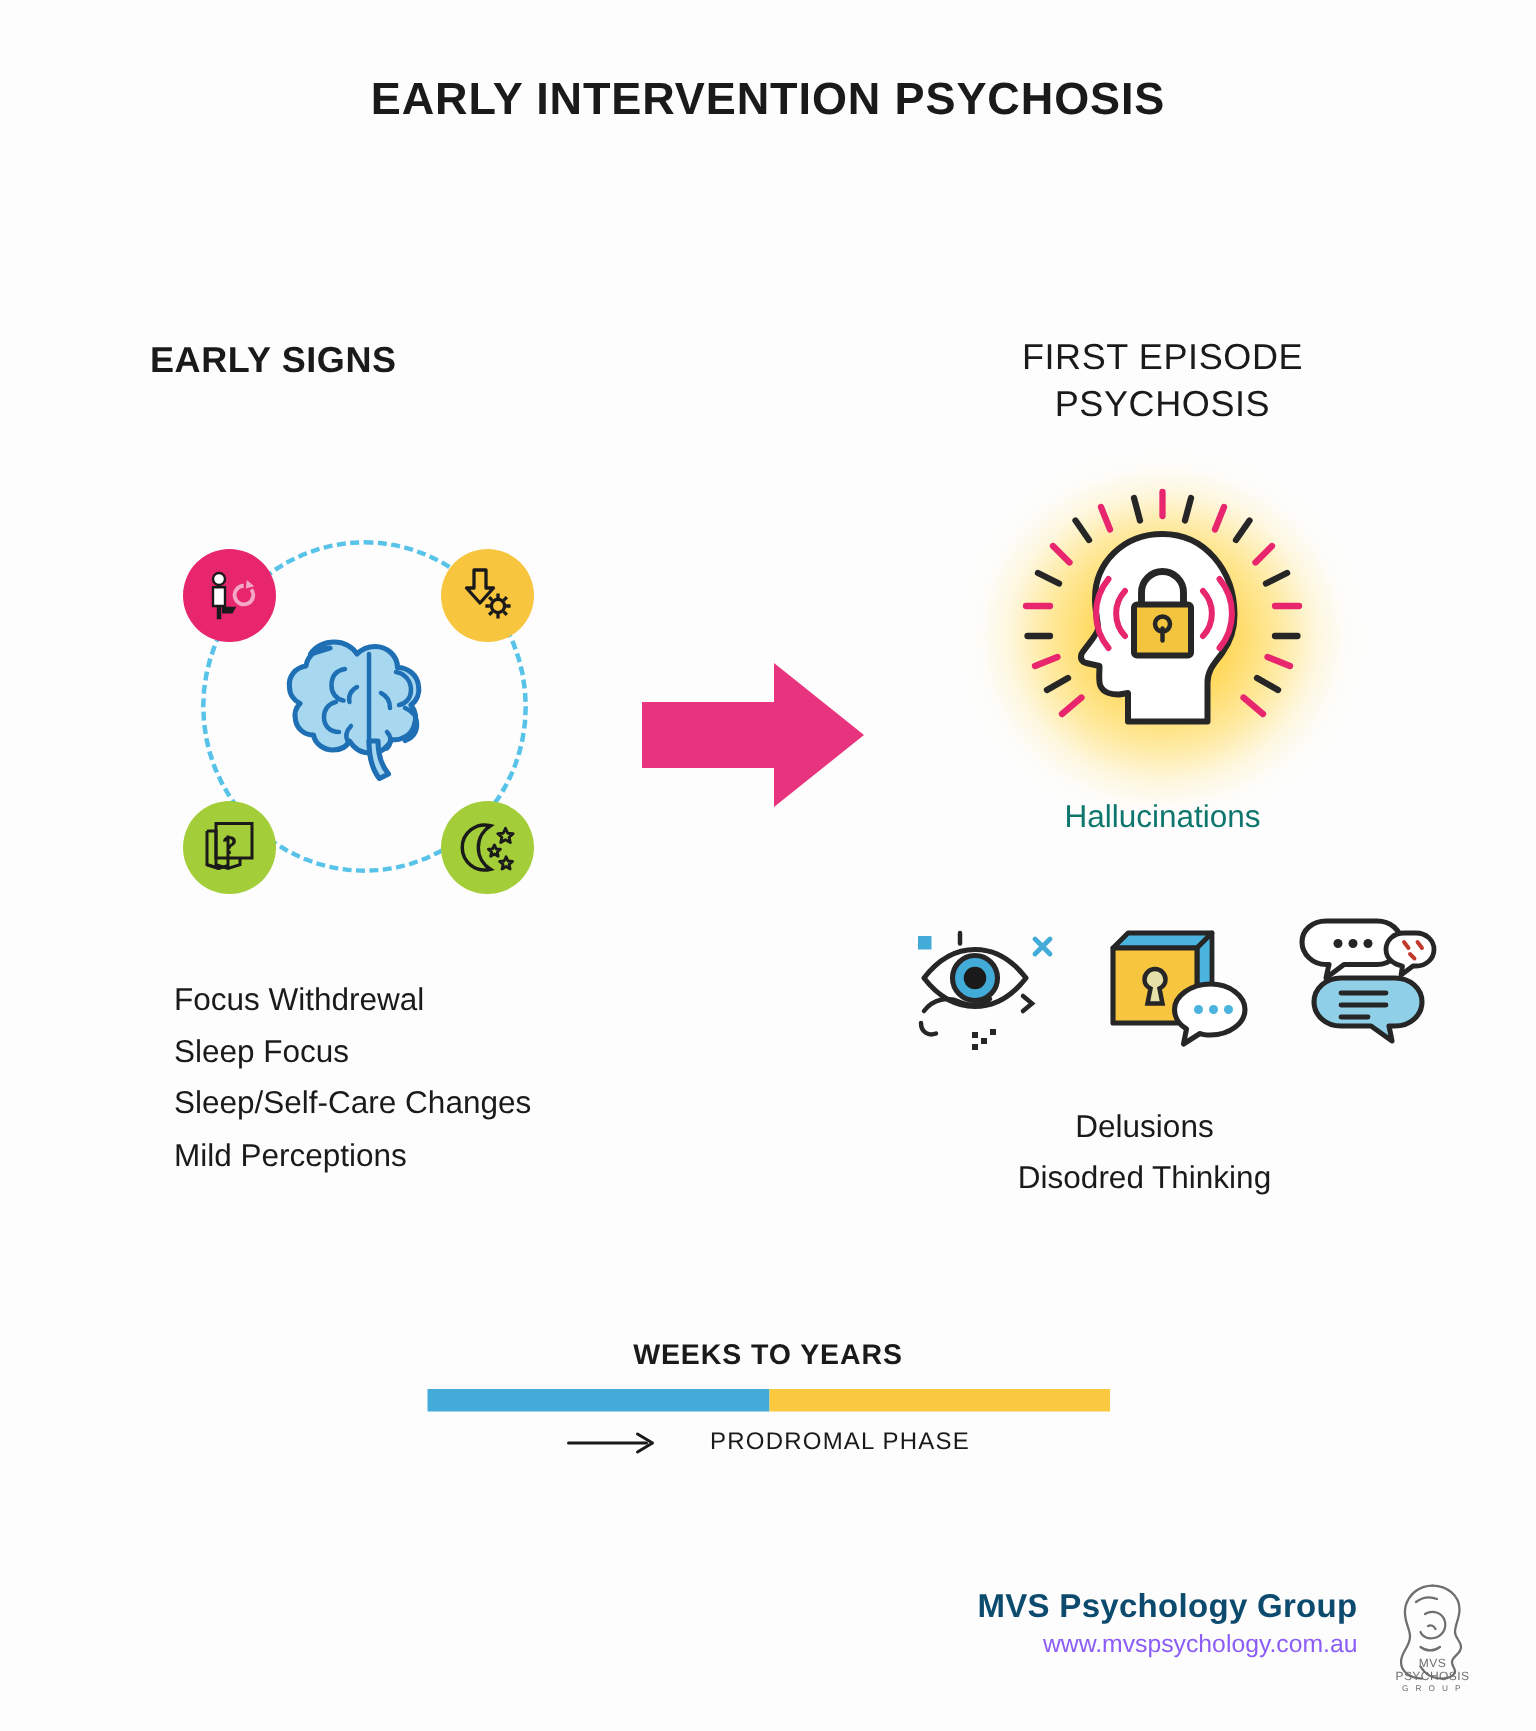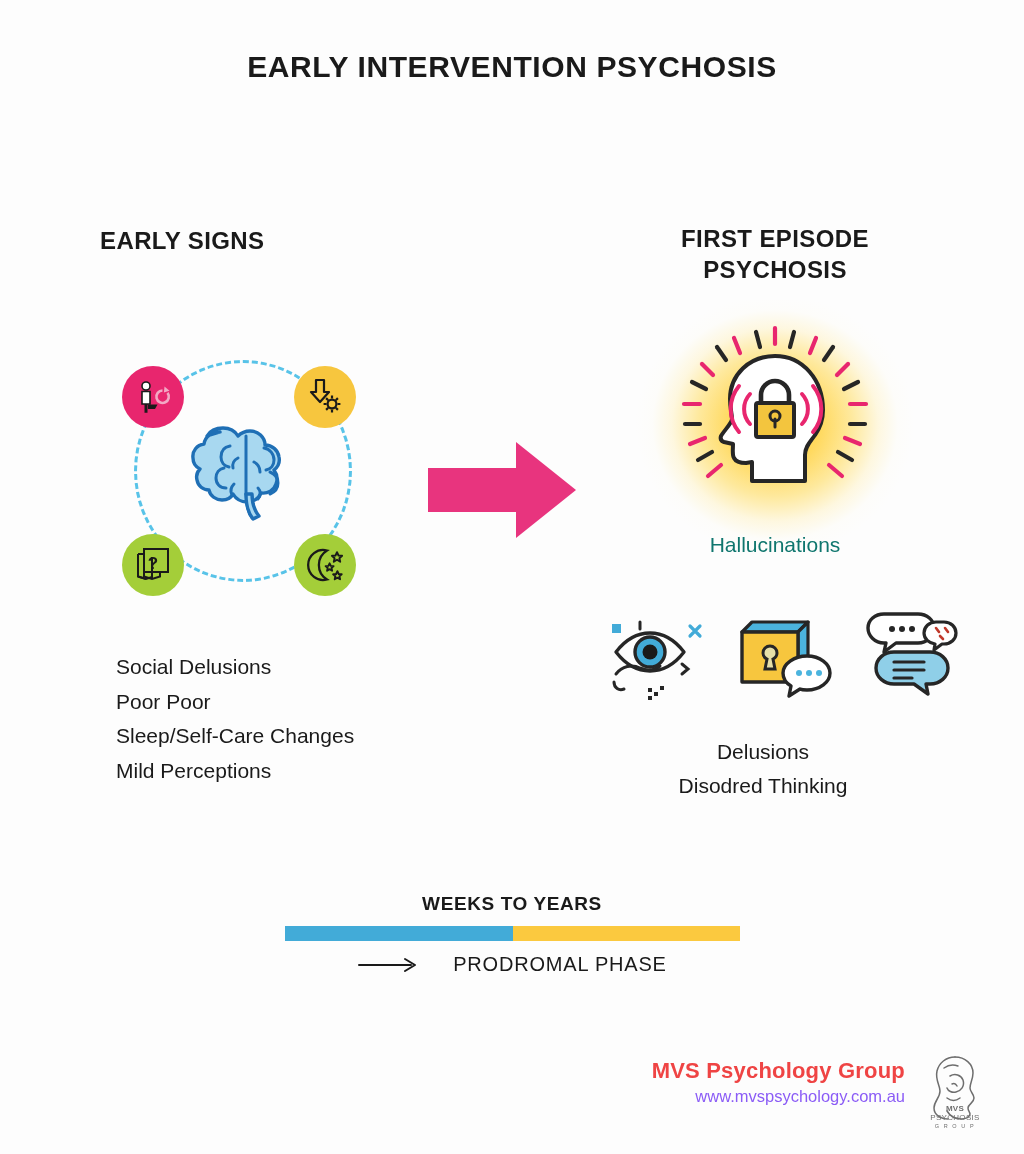--- a/index.html
+++ b/index.html
@@ -42,21 +42,21 @@
     font-size: 24px;
     font-weight: bold;
     letter-spacing: 0.4px;
   }
   #fep-heading {
     top: 223px;
     left: 620px;
     width: 310px;
     text-align: center;
     font-size: 24px;
-    font-weight: bold;
+    font-weight: normal;
     line-height: 31px;
     letter-spacing: 0.4px;
   }
 
   
   #early-signs-cluster {
     left: 108px;
     top: 338px;
     width: 272px;
     height: 272px;
@@ -191,56 +191,56 @@
     left: 0;
     top: 60px;
     width: 1024px;
     display: flex;
     align-items: center;
     justify-content: center;
     gap: 14px;
   }
   #prodromal-arrow-icon { display: block; }
   #prodromal-label {
-    font-size: 20px;
+    font-size: 16px;
     font-weight: normal;
     letter-spacing: 0.8px;
     margin-left: 20px;
   }
 
   
   #footer { left: 560px; top: 1058px; width: 430px; height: 80px; }
   #footer-text {
     position: absolute;
     left: 0; top: 0;
     width: 345px;
     text-align: right;
   }
   #footer-brand {
     font-size: 22px;
     font-weight: bold;
-    color: #ef4444;
+    color: #0c4a6e;
     letter-spacing: 0.2px;
   }
   #footer-url {
     margin-top: 3px;
     font-size: 16.5px;
     color: #8b5cf6;
   }
   #footer-logo { position: absolute; left: 362px; top: -4px; width: 66px; height: 78px; }
   #footer-logo-text {
     position: absolute;
     left: 355px;
     top: 46px;
     width: 80px;
     text-align: center;
     color: #6e6e6e;
     line-height: 1.18;
   }
-  .logo-l1 { font-size: 8px; letter-spacing: 0.3px; font-weight: bold; }
+  .logo-l1 { font-size: 8px; letter-spacing: 0.3px; }
   .logo-l2 { font-size: 8px; letter-spacing: 0.3px; }
   .logo-l3 { font-size: 5.5px; letter-spacing: 1.6px; }
 </style>
 </head>
 <body>
 
 <div class="canvas">
 
   <div class="abs" id="main-title">EARLY INTERVENTION PSYCHOSIS</div>
 
@@ -313,22 +313,22 @@
         <path d="M58 52c-4 2-6 6-5 10"></path>
         <path d="M74 56c4 2 6 6 6 10"></path>
         <path d="M54 78c-3 3-4 7-2 11"></path>
         <path d="M78 82c3 3 3 8 0 11"></path>
       </g>
       <path d="M66 88c0 11 2 19 7 25l6-3c-5-6-7-13-7-22z" fill="#a8d8f0" stroke="#1f6fb5" stroke-width="3.4" stroke-linejoin="round"></path>
     </svg>
   </div>
 
   <div class="abs" id="early-signs-list">
-    <div>Social Delusions</div>
-    <div>Poor Poor</div>
+    <div>Focus Withdrewal</div>
+    <div>Sleep Focus</div>
     <div>Sleep/Self-Care Changes</div>
     <div>Mild Perceptions</div>
   </div>
 
   <svg class="abs" id="transition-arrow" viewBox="0 0 150 100">
     <path d="M0 28h88V2l60 48-60 48V72H0z" fill="#e8347e"></path>
   </svg>
 
   <div class="abs" id="fep-heading">
     <div>FIRST EPISODE</div>

